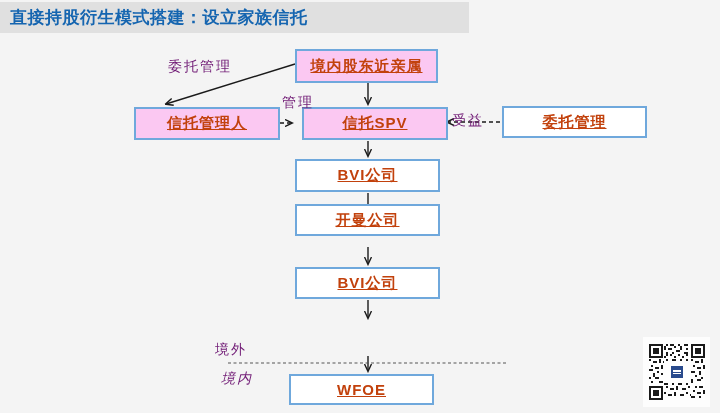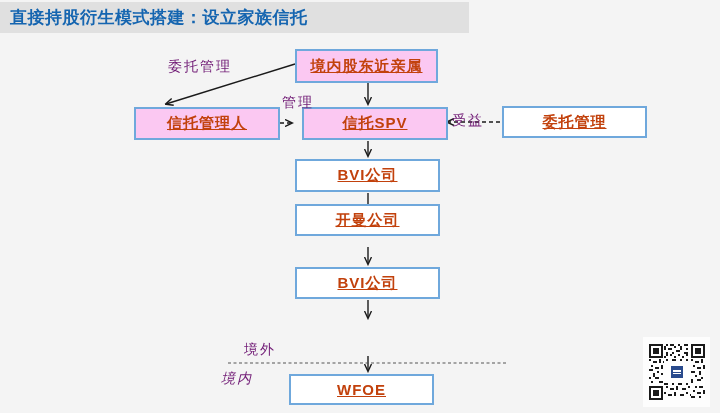--- a/index.html
+++ b/index.html
@@ -102,21 +102,21 @@
 
 
   <div class="node" style="left:289px; top:374px; width:145px; height:31px;">WFOE</div>
 
   <span class="edge-label" style="left:168px; top:58px;">委托管理</span>
 
   <span class="edge-label" style="left:246px; top:94px;margin-left:36px;">管理</span>
 
   <span class="edge-label" style="left:452px; top:112px;">受益</span>
 
-  <span class="region-label" style="left:244px; top:341px;">境外</span>
+  <span class="region-label" style="left:215px; top:341px;">境外</span>
 
   <span class="region-label" style="left:221px; top:370px;font-style:italic;">境内</span>
 
   <div class="qr-card">
     <svg width="56" height="56" viewBox="0 0 29 29" shape-rendering="crispEdges">
       <rect width="29" height="29" fill="#ffffff"></rect>
       <g fill="#1a1a1a">
 
         <path d="M0,0h7v7h-7z M1,1v5h5v-5z" fill-rule="evenodd"></path>
         <rect x="2" y="2" width="3" height="3"></rect>

